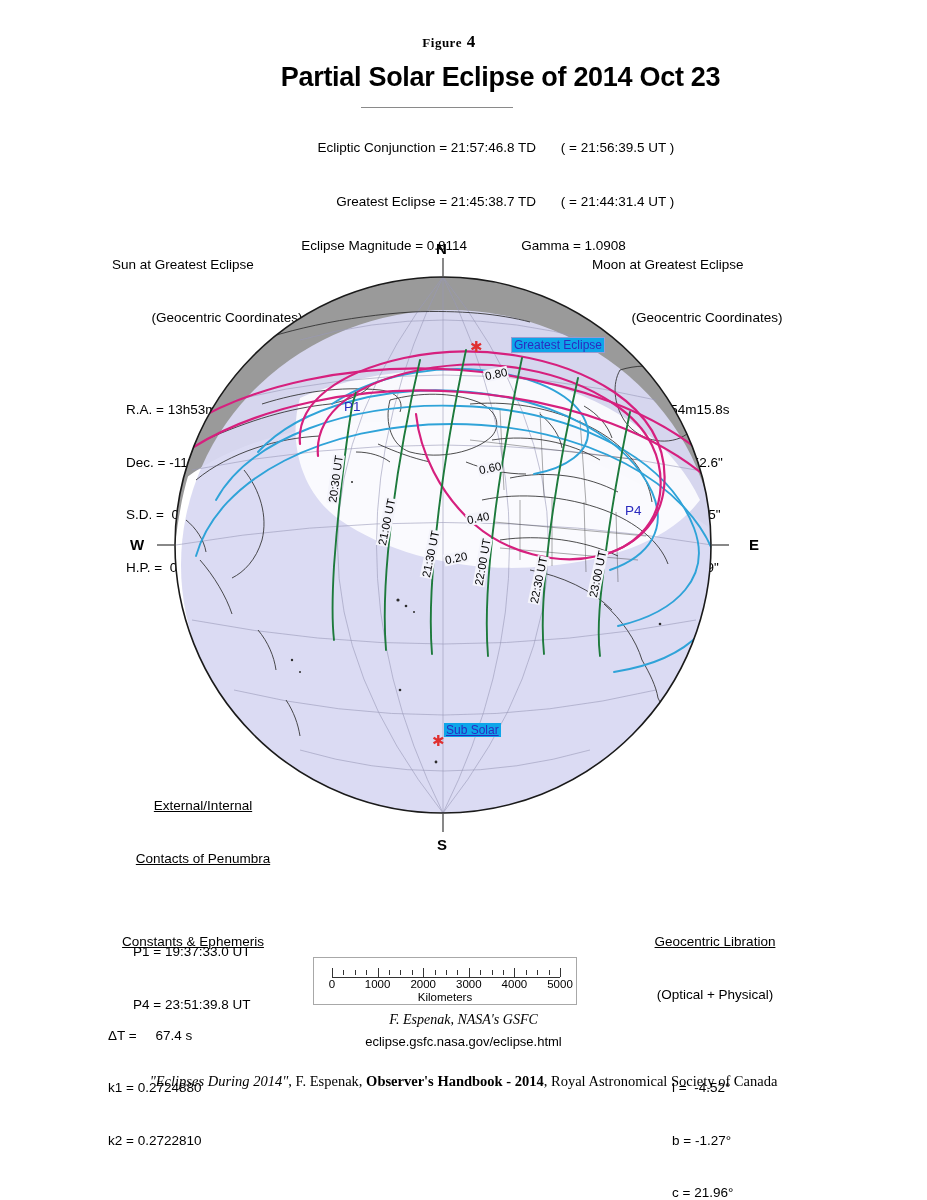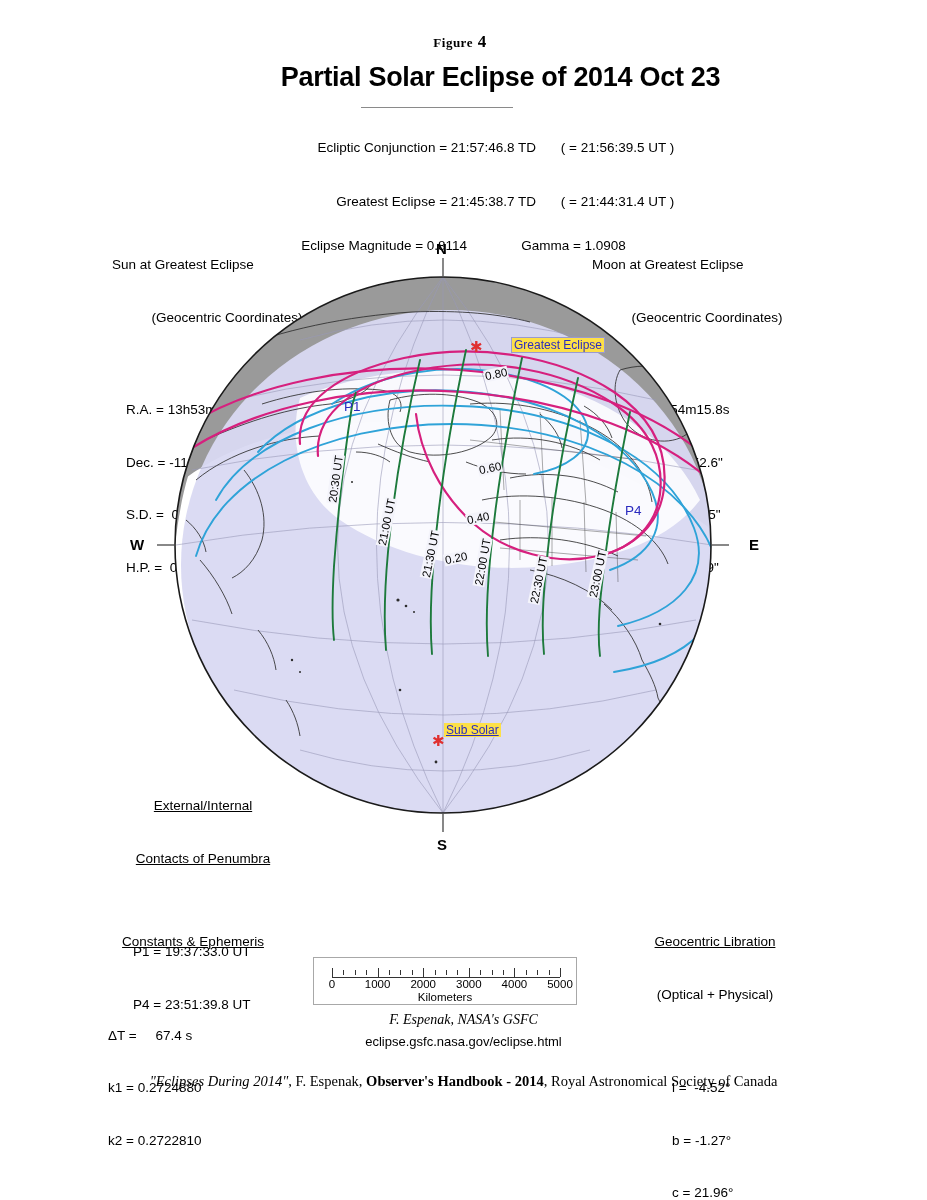--- a/index.html
+++ b/index.html
@@ -1,21 +1,21 @@
 <!DOCTYPE html>
 <html><head>
 <meta charset="utf-8">
 <style>
   html,body{margin:0;padding:0;background:#ffffff;}
   body{width:927px;height:1200px;position:relative;
        font-family:"Liberation Sans", sans-serif;color:#000;}
   .page{position:absolute;inset:0;}
 
   
-  .fig-num{position:absolute;top:32px;left:12px;width:896px;text-align:center;
+  .fig-num{position:absolute;top:32px;left:1px;width:896px;text-align:center;
            font-family:"Liberation Serif", serif;font-weight:bold;font-size:17px;
            letter-spacing:.5px;}
   .fig-num .sm{font-size:13px;}
   .title{position:absolute;top:62px;left:0;width:927px;text-align:center;
          font-size:27px;font-weight:bold;letter-spacing:-.3px;padding-left:37px;}
   .title-rule{position:absolute;top:107px;left:361px;width:152px;height:1px;
               background:#8a8a8a;}
 
   .hdr-lines{position:absolute;top:121px;left:0;width:927px;text-align:center;
              font-size:13.5px;line-height:18px;}
@@ -47,21 +47,21 @@
 
   
   .compass{position:absolute;font-size:15px;font-weight:bold;}
   #compass-n{left:436px;top:240px;}
   #compass-s{left:437px;top:836px;}
   #compass-w{left:130px;top:536px;}
   #compass-e{left:749px;top:536px;}
 
   
   .maplabel{position:absolute;color:#2b2bbf;font-size:12px;
-            background:#fde047;padding:0 2px;white-space:nowrap;}
+            background:#0ea5e9;padding:0 2px;white-space:nowrap;}
   .maplabel.boxed{border:1px solid #9a9ad0;}
   .plabel{position:absolute;color:#2b2bbf;font-size:13.5px;white-space:nowrap;}
   .asterisk{position:absolute;color:#e03030;font-size:15px;line-height:1;}
 
   .curvelabel{position:absolute;font-size:11.5px;color:#000;white-space:nowrap;
               background:#f4f4fb;padding:0 1px;}
 
   
   #scalebar{position:absolute;left:313px;top:957px;width:262px;height:46px;
             border:1px solid #a8a8a8;background:#fff;}

